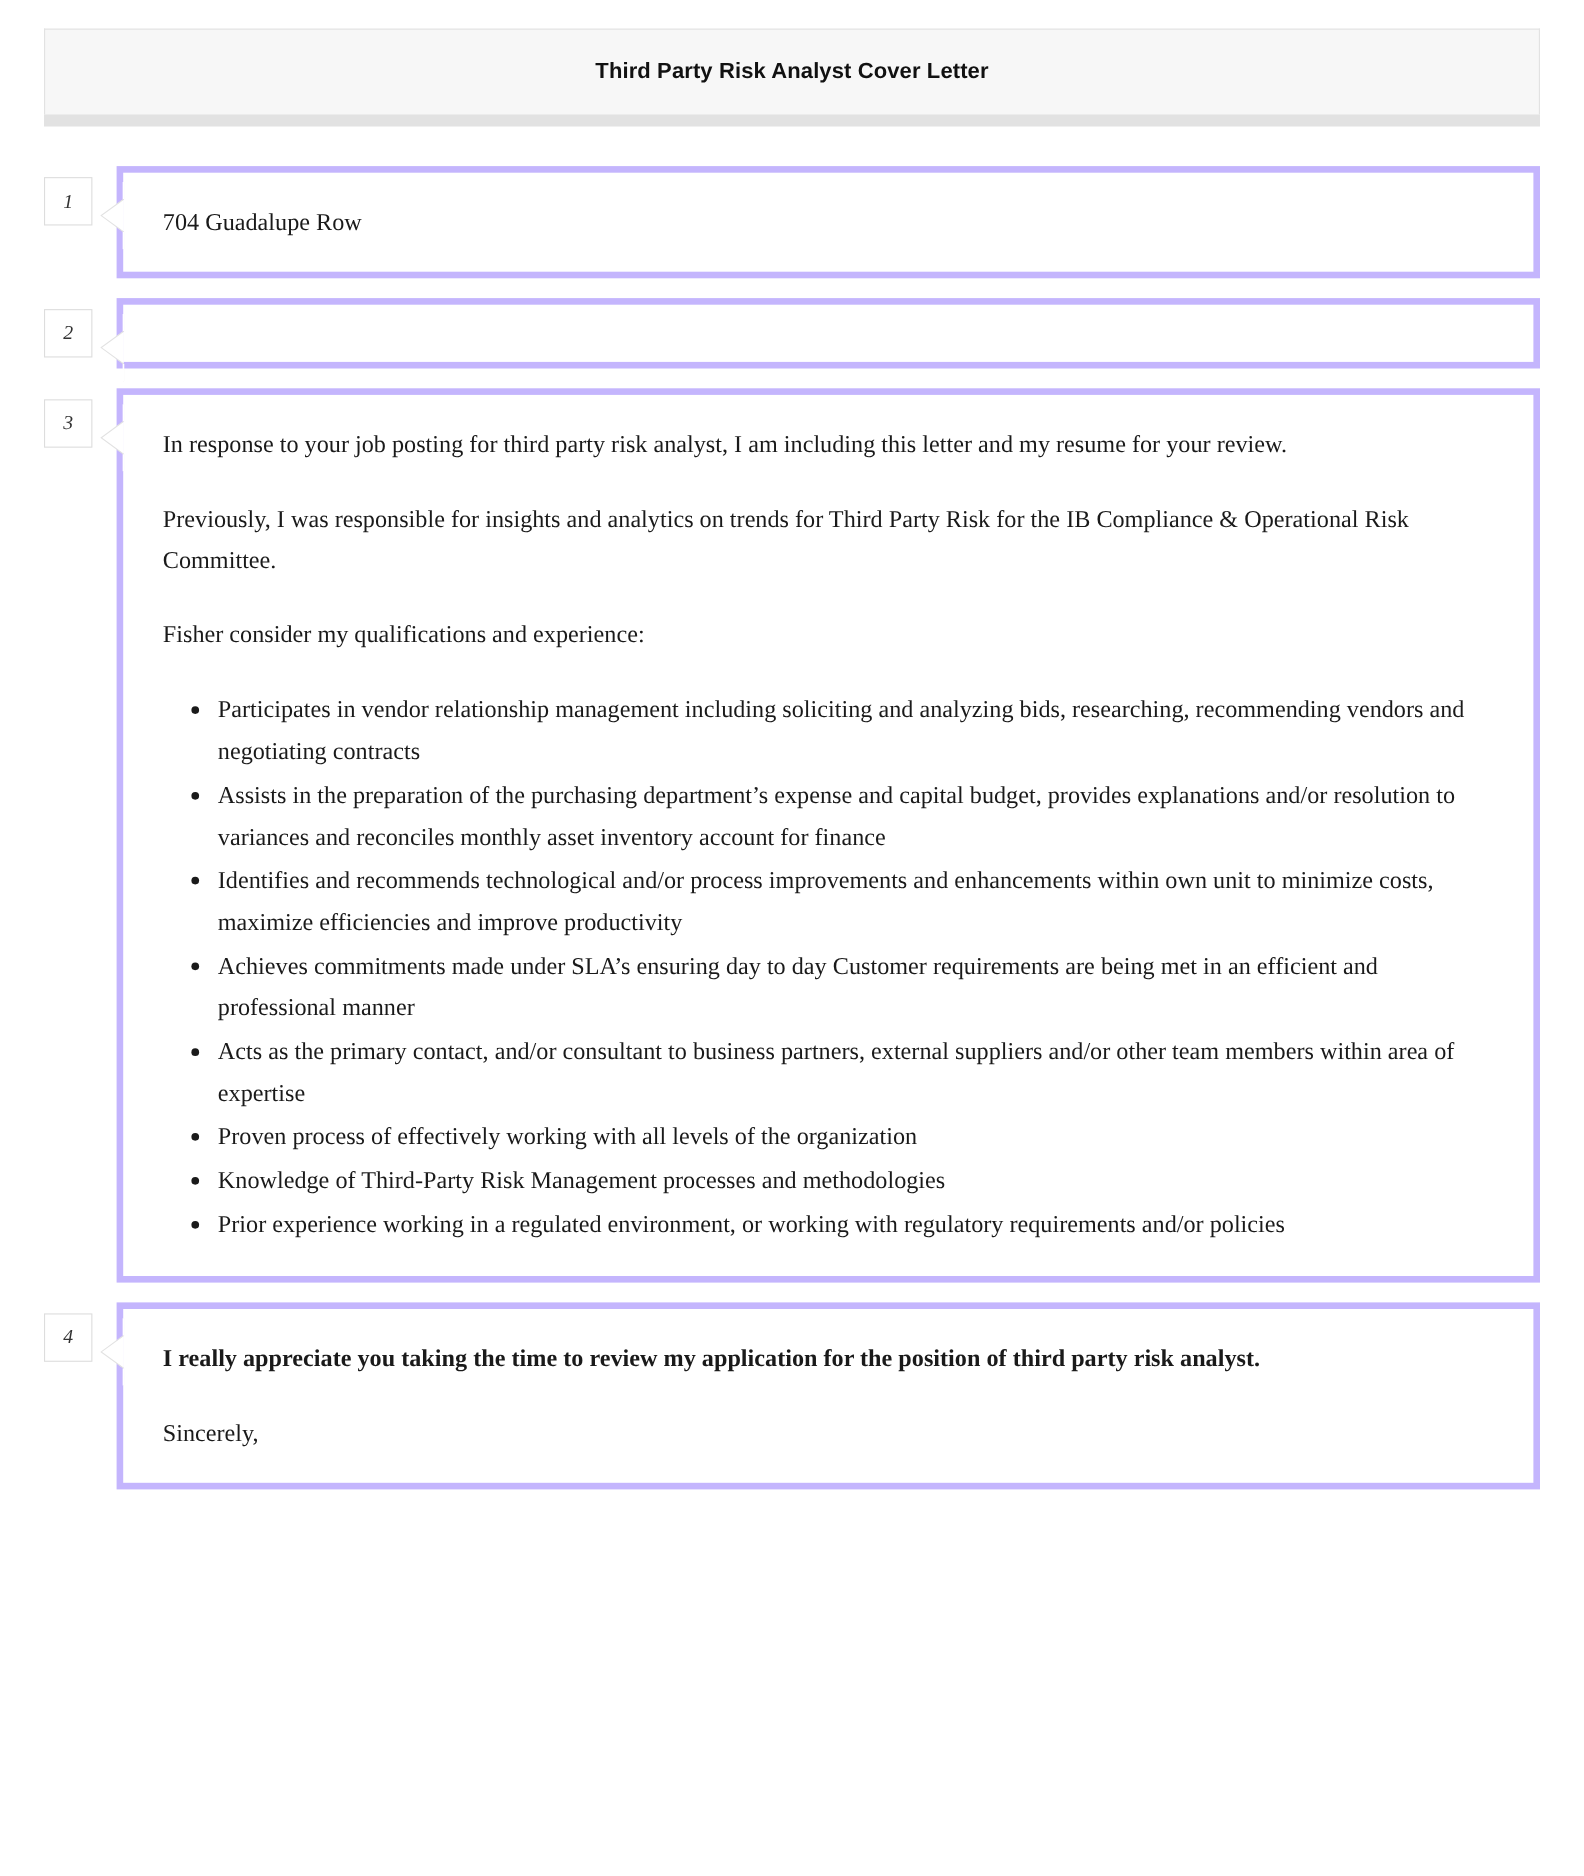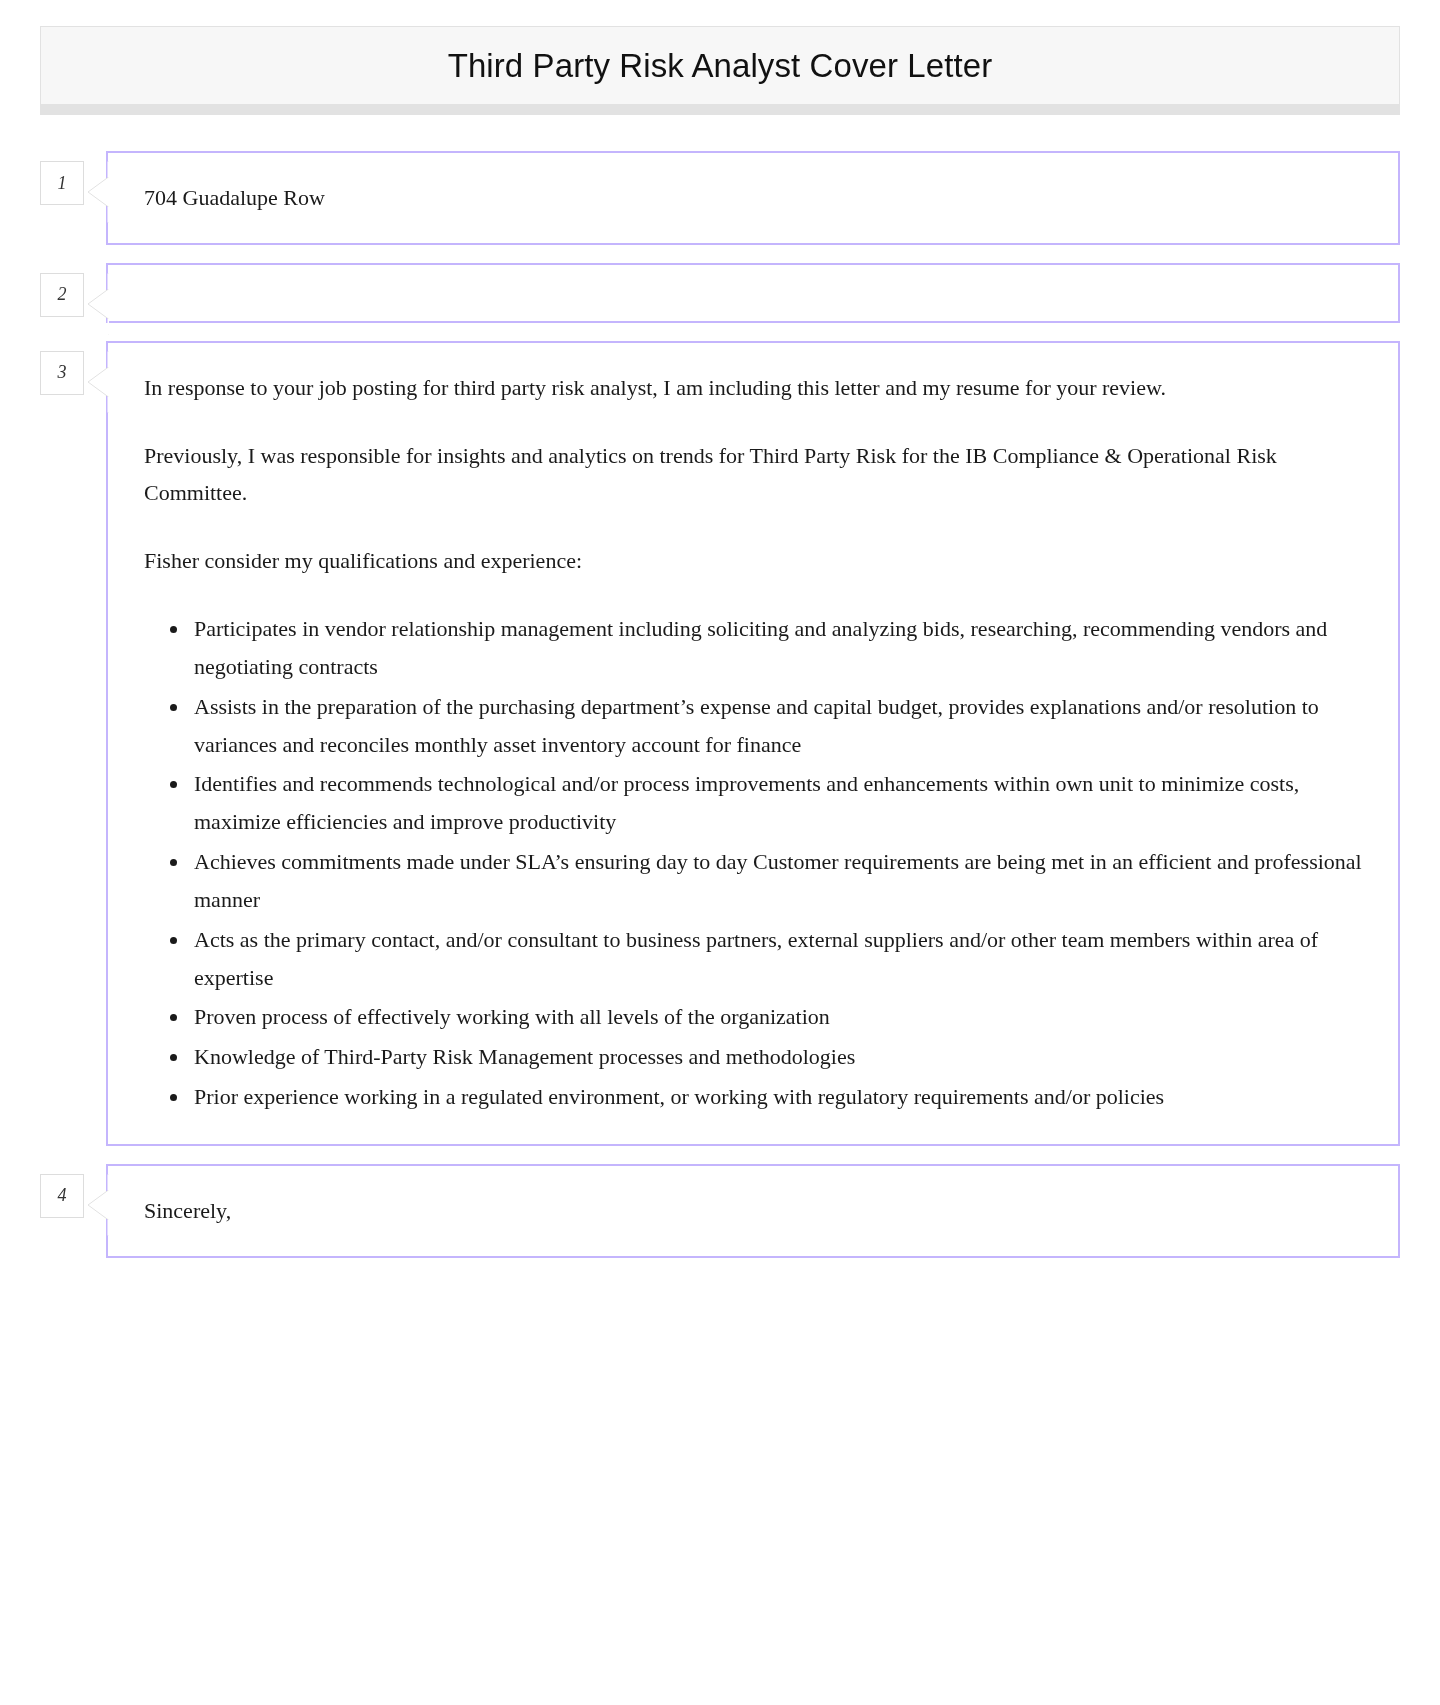--- a/index.html
+++ b/index.html
@@ -28,22 +28,22 @@
     background: #f7f7f7;
     border: 1px solid #e2e2e2;
     border-bottom: none;
     height: 78px;
     display: flex;
     align-items: center;
     justify-content: center;
   }
   .doc-title {
     font-family: "Liberation Sans", "DejaVu Sans", sans-serif;
-    font-weight: normal;
-    font-size: 33px;
+    font-weight: bold;
+    font-size: 20px;
     letter-spacing: 0.1px;
     color: #111111;
     text-align: center;
   }
   .header-underbar {
     margin: 0 40px 0 40px;
     height: 11px;
     background: #e2e2e2;
   }
 
@@ -72,21 +72,21 @@
     font-size: 18px;
     color: #333333;
     margin-top: 10px;
     margin-right: 22px;
     font-family: "Liberation Serif", "DejaVu Serif", serif;
   }
 
   .block-body {
     position: relative;
     flex: 1 1 auto;
-    border: 2px solid #c4b5fd;
+    border: 6px solid #c4b5fd;
     background: #ffffff;
     padding: 26px 34px 26px 36px;
     min-height: 60px;
   }
 
   
   .notch {
     position: absolute;
     left: -21px;
     top: 8px;
@@ -206,18 +206,19 @@
     <div class="block-row">
       <div class="block-badge">4</div>
       <div class="block-body">
         <span class="notch">
           <svg width="22" height="62" viewBox="0 0 22 62" xmlns="http://www.w3.org/2000/svg">
             <polyline points="21.5,0.5 21.5,16 1,31 21.5,46 21.5,61.5" fill="#ffffff" stroke="#e2e2e2" stroke-width="1"></polyline>
             <line x1="21.5" y1="0.5" x2="21.5" y2="16" stroke="#ffffff" stroke-width="2"></line>
             <line x1="21.5" y1="46" x2="21.5" y2="61.5" stroke="#ffffff" stroke-width="2"></line>
           </svg>
         </span>
+        <p class="closing-strong">I really appreciate you taking the time to review my application for the position of third party risk analyst.</p>
         <p>Sincerely,</p>
       </div>
     </div>
 
   </div>
 </div>
 
 </body></html>

